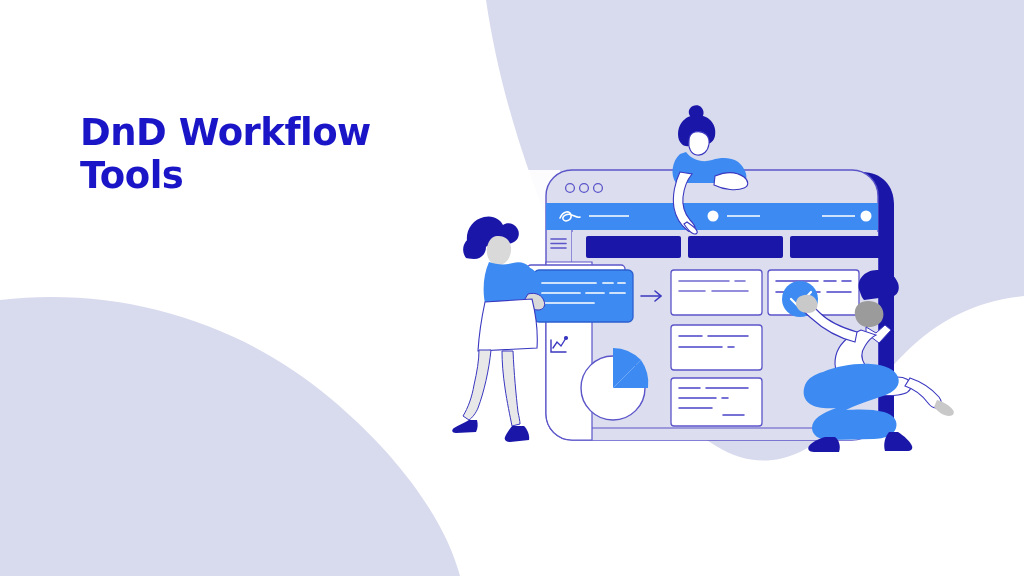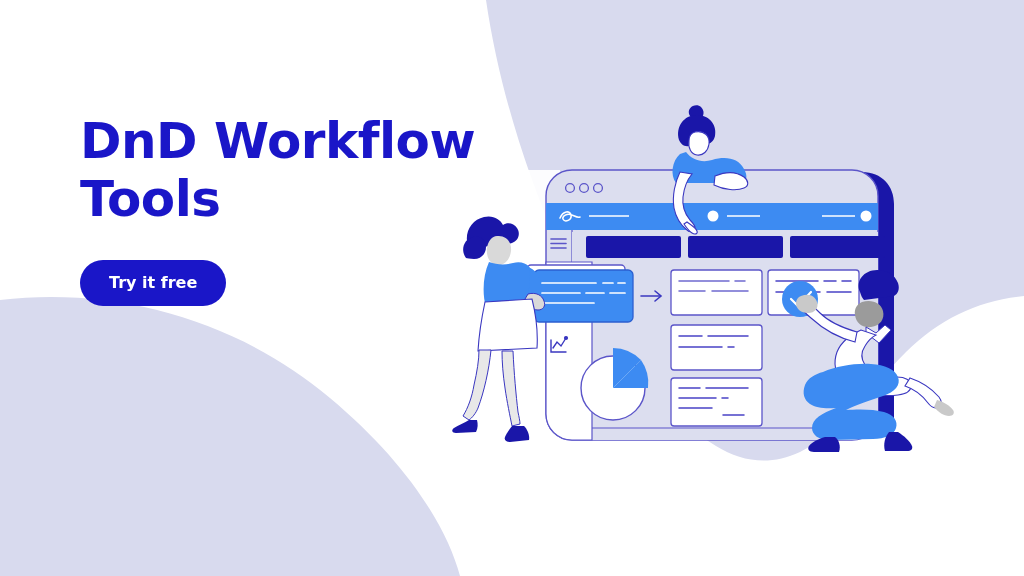--- a/index.html
+++ b/index.html
@@ -31,21 +31,21 @@
   .copy {
     position: absolute;
     left: 80px;
     top: 112px;
     width: 400px;
     z-index: 5;
   }
   .headline {
     margin: 0;
     font-family: "DejaVu Sans", sans-serif;
-    font-size: 50px;
+    font-size: 37px;
     line-height: 1.16;
     font-weight: 700;
     letter-spacing: -0.5px;
     color: #1a16c8;
     white-space: pre-line;
   }
   .subcopy {
     margin: 0;
     padding-top: 42px;
     font-size: 17.5px;
@@ -93,21 +93,20 @@
 
     <path d="M0,300
              C120,286 240,322 330,398
              C404,460 446,524 460,576
              L0,576 Z" fill="#d8daee"></path>
   </svg>
 
   <div class="copy">
     <h1 class="headline">DnD Workflow
 Tools</h1>
-    <button class="cta">Try it free</button>
   </div>
 
   <svg class="art" viewBox="0 0 1024 576" xmlns="http://www.w3.org/2000/svg">
 
     <defs>
       <clipPath id="winClip">
         <path d="M546,196 a26,26 0 0 1 26,-26 L866,170 a26,26 0 0 1 26,26 L892,440 L546,440 Z"></path>
       </clipPath>
     </defs>
 

